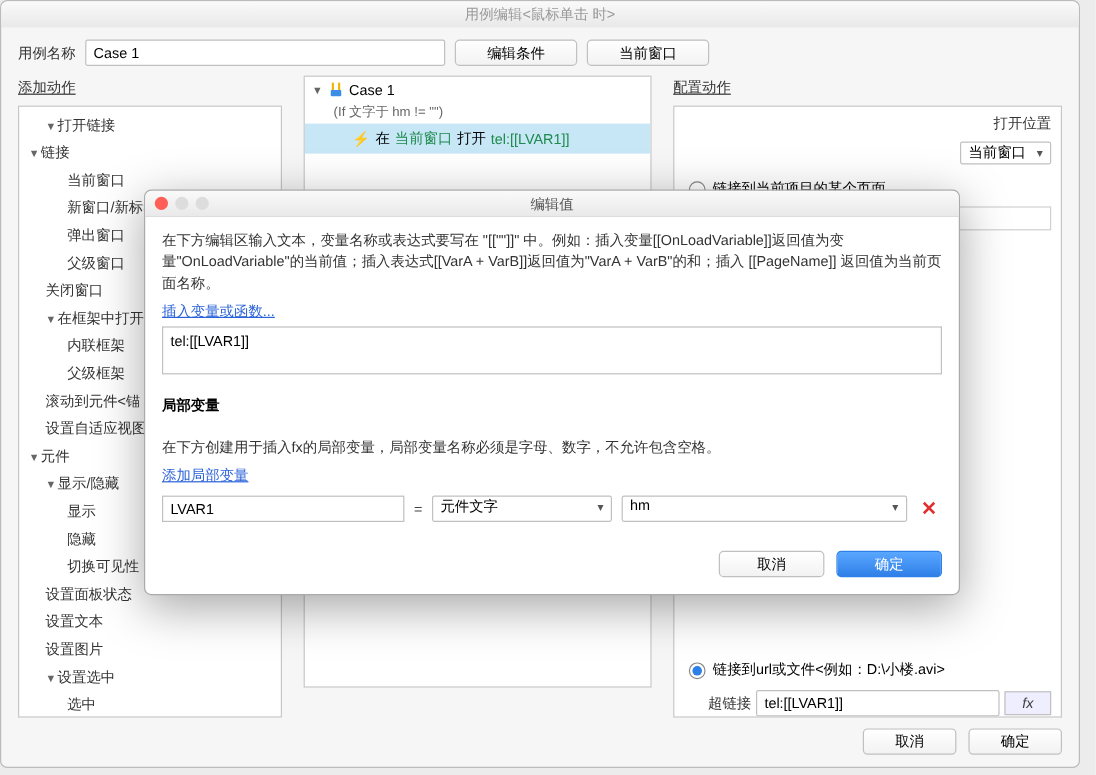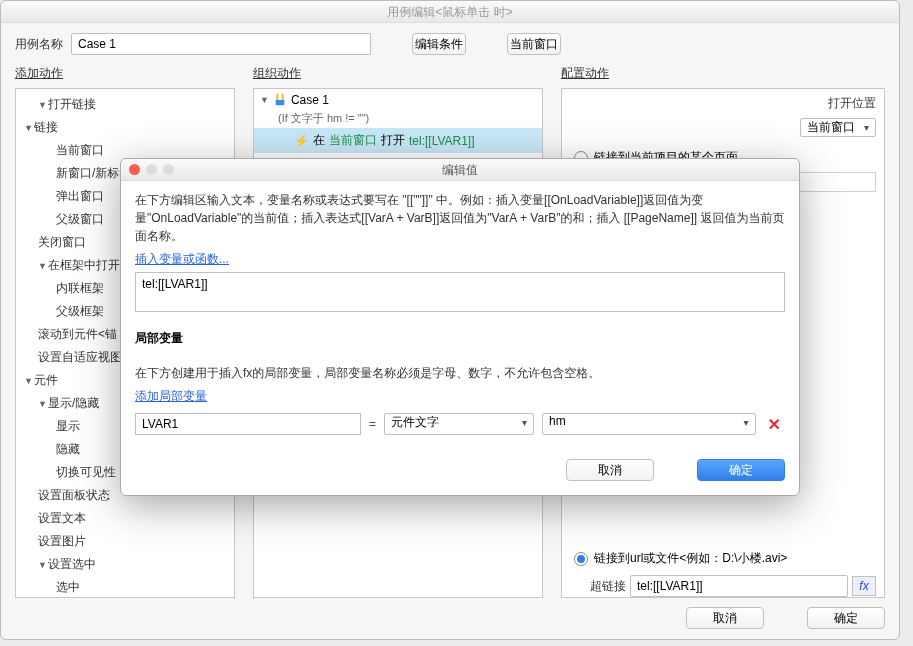--- a/index.html
+++ b/index.html
@@ -2,21 +2,21 @@
 <html><head>
 <meta charset="utf-8">
 <style>
 * { box-sizing: border-box; margin: 0; padding: 0; font-family: -apple-system, "Helvetica Neue", Arial, sans-serif; font-size: 12px; }
 body { background: #ececec; width: 913px; height: 646px; position: relative; overflow: hidden; }
 .window { background: #f6f6f6; border: 1px solid #bbb; width: 900px; height: 640px; position: absolute; left: 0; top: 0; border-radius: 6px; }
 .titlebar { height: 22px; text-align: center; line-height: 22px; color: #999; border-bottom: 1px solid #dcdcdc; border-radius: 6px 6px 0 0; background: linear-gradient(#fafafa,#e9e9e9); }
 .row1 { display: flex; align-items: center; padding: 10px 14px 8px 14px; gap: 8px; }
 .lbl { color: #333; }
 .tinput { border: 1px solid #c0c0c0; background: #fff; height: 22px; padding: 0 6px; border-radius: 2px; }
-.btn { border: 1px solid #c0c0c0; background: linear-gradient(#fff,#f2f2f2); height: 22px; padding: 0 2px; border-radius: 4px; cursor: pointer; margin-left: 33px; }
+.btn { border: 1px solid #c0c0c0; background: linear-gradient(#fff,#f2f2f2); height: 22px; padding: 0 26px; border-radius: 4px; cursor: pointer; }
 .btn.primary { background: linear-gradient(#5aa7ff,#2f7fe8); color: #fff; border-color: #2f7fe8; }
 .cols { display: flex; padding: 0 14px; gap: 18px; }
 .col { flex: 1; }
 .colh { color: #333; padding: 2px 0 6px 0; text-decoration: underline; }
 .panel { border: 1px solid #c7c7c7; background: #fff; height: 510px; overflow: hidden; position: relative; }
 .tree { padding: 4px 0; }
 .tree-item { padding: 3px 0 3px 8px; white-space: nowrap; color: #333; }
 .tree-item .tri { display: inline-block; width: 10px; color: #666; font-size: 9px; }
 .ind1 { padding-left: 22px; }
 .ind2 { padding-left: 40px; }
@@ -27,21 +27,21 @@
 .bolt { color: #555; }
 .config { padding: 6px 8px; }
 .config-row { display: flex; align-items: flex-end; gap: 6px; margin-bottom: 8px; flex-direction: column; }
 .select { border: 1px solid #c0c0c0; background: #fff; height: 22px; padding: 0 20px 0 6px; border-radius: 2px; position: relative; flex: 1; }
 .select::after { content: "▾"; position: absolute; right: 6px; top: 3px; color: #555; font-size: 10px; }
 .radio-row { display: flex; align-items: center; gap: 6px; padding: 4px 0 4px 4px; }
 .radio { width: 14px; height: 14px; border: 1px solid #888; border-radius: 50%; display: inline-block; position: relative; }
 .radio.sel::after { content: ""; position: absolute; inset: 2px; background: #2f7fe8; border-radius: 50%; }
 .search-box { border: 1px solid #d0d0d0; background: #fff; height: 20px; padding: 0 6px; color: #999; margin: 2px 0 4px 20px; }
 .hyper-row { display: flex; align-items: center; gap: 4px; padding: 4px 0 4px 20px; }
-.fx { width: 24px; height: 20px; border: 1px solid #c0c0c0; background: #eef; color: #1d4ed8; text-align: center; line-height: 18px; font-style: italic; cursor: pointer; }
+.fx { width: 39px; height: 20px; border: 1px solid #c0c0c0; background: #eef; color: #404040; text-align: center; line-height: 18px; font-style: italic; cursor: pointer; }
 .footer { position: absolute; right: 14px; bottom: 10px; display: flex; gap: 10px; }
 
 
 .modal { position: absolute; left: 120px; top: 158px; width: 680px; background: #ffffff; border: 1px solid #aaa; border-radius: 6px; box-shadow: 0 10px 40px rgba(0,0,0,.35); }
 .modal .mtitle { height: 22px; border-radius: 6px 6px 0 0; background: linear-gradient(#fafafa,#e9e9e9); text-align: center; line-height: 22px; color: #555; position: relative; border-bottom: 1px solid #dcdcdc; }
 .traffic { position: absolute; left: 8px; top: 5px; display: flex; gap: 6px; }
 .tl { width: 11px; height: 11px; border-radius: 50%; background: #ddd; }
 .tl.r { background: #ff5f57; }
 .mbody { padding: 10px 14px 14px; }
 .helptext { color: #333; line-height: 1.5; margin-bottom: 6px; }
@@ -94,21 +94,20 @@
           <div class="tree-item ind1"><span>设置文本</span></div>
           <div class="tree-item ind1"><span>设置图片</span></div>
           <div class="tree-item ind1"><span class="tri">▼</span><span>设置选中</span></div>
           <div class="tree-item ind2"><span>选中</span></div>
 
         </div>
       </div>
     </div>
 
     <div class="col" style="max-width:290px">
-      <div class="colh">组织动作</div>
       <div class="panel">
         <div class="case-node">
           <span class="tri" style="color:#666;font-size:9px">▼</span>
           <svg class="case-icon" viewBox="0 0 16 16">
               <rect x="4" y="1" width="2" height="7" fill="#f2b200"></rect>
               <rect x="10" y="1" width="2" height="7" fill="#f2b200"></rect>
               <rect x="3" y="8" width="10" height="6" rx="1" fill="#3a8ee6"></rect>
             </svg>
           <span>Case 1</span>
         </div>
@@ -176,21 +175,21 @@
   <div class="mbody">
     <div class="helptext">在下方编辑区输入文本，变量名称或表达式要写在 "[[""]]" 中。例如：插入变量[[OnLoadVariable]]返回值为变量"OnLoadVariable"的当前值；插入表达式[[VarA + VarB]]返回值为"VarA + VarB"的和；插入 [[PageName]] 返回值为当前页面名称。</div>
     <span class="link">插入变量或函数...</span>
     <div class="bigbox">tel:[[LVAR1]]</div>
 
     <div class="sectitle">局部变量</div>
     <div class="helptext">在下方创建用于插入fx的局部变量，局部变量名称必须是字母、数字，不允许包含空格。</div>
     <span class="link">添加局部变量</span>
 
     <div class="lvrow">
-      <input class="lvinput" style="width: 226px;" value="LVAR1">
+      <input class="lvinput" style="width: 202px;" value="LVAR1">
       <span class="eq">=</span>
       <div class="select" style="flex:0 0 150px"><span>元件文字</span></div>
       <div class="select" style="flex:1"><span>hm</span></div>
       <span class="del">✕</span>
     </div>
   </div>
   <div class="mfooter">
     <button class="btn" style="width:88px">取消</button>
     <button class="btn primary" style="width:88px">确定</button>
   </div>

